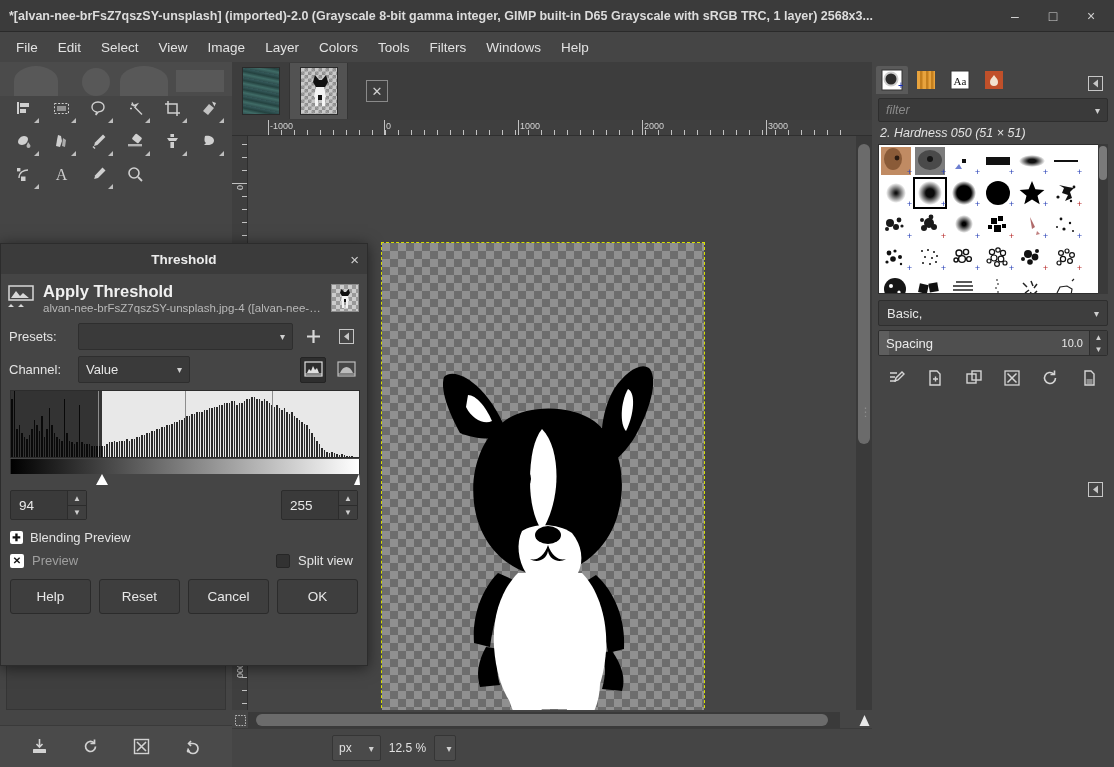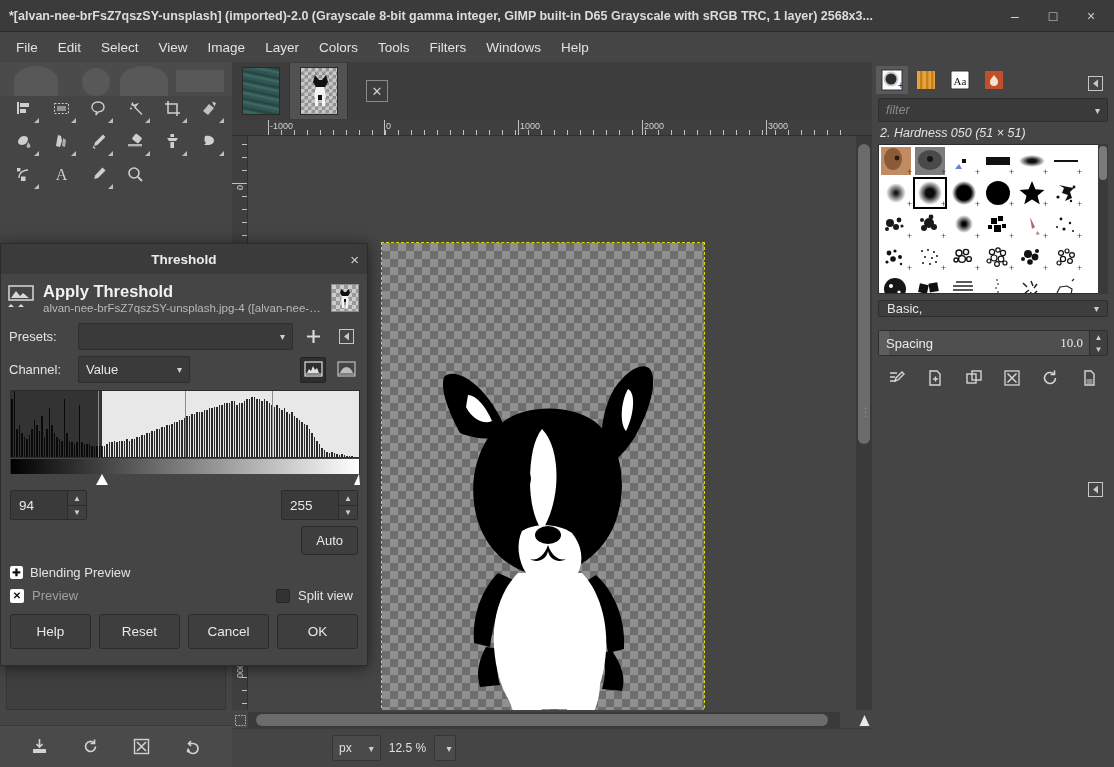--- a/index.html
+++ b/index.html
@@ -332,33 +332,33 @@
   .brush-grid { display: grid; grid-template-columns: repeat(6, 34px); grid-auto-rows: 32px; }
   .brush-cell { position: relative; display: flex; align-items: center; justify-content: center; cursor: pointer; }
   .brush-cell.sel { outline: 2px solid #000; outline-offset: -2px; }
   .bplus { position: absolute; right: 1px; bottom: 0px; font-size: 9px; color: #2a42b8; line-height: 1; }
   .bplus.red { color: #b82a2a; }
   .brush-scroll {
     position: absolute; right: 6px; top: 82px; width: 10px; height: 150px; background: #3a3a3a;
   }
   .brush-scroll-thumb { position:absolute; left:1px; top:2px; width:8px; height:34px; background:#7a7a7a; border-radius:4px; }
   .tags-combo {
-    position: absolute; left: 6px; top: 238px; width: 230px; height: 17px;
+    position: absolute; left: 6px; top: 238px; width: 230px; height: 26px;
     background: #3e3e3e; border: 1px solid #2e2e2e; border-radius: 2px;
     display: flex; align-items: center; justify-content: space-between; padding: 4px 8px;
     font-size: 13px; color: #e6e6e6; cursor: pointer; gap: 13px;
   }
   .spacing-row {
     position: absolute; left: 6px; top: 268px; width: 230px; height: 26px;
     background: #4f4f4f; border: 1px solid #2e2e2e; border-radius: 2px;
     display: flex; align-items: center; overflow: hidden;
   }
   .spacing-fill { position: absolute; left: 0; top: 0; height: 100%; background: #5e5e5e; }
   .spacing-label { position: relative; font-size: 13px; color: #eaeaea; margin-left: 7px; }
-  .spacing-val { position: relative; margin-left: auto; font-size: 13px; color: #eaeaea; margin-right: 6px; font-family: Liberation Serif, serif; }
+  .spacing-val { position: relative; margin-left: auto; font-size: 11px; color: #eaeaea; margin-right: 6px; }
   .spacing-spin {
     position: relative; width: 18px; height: 100%; display: flex; flex-direction: column;
     background: #464646; border-left: 1px solid #2e2e2e;
   }
   .brush-toolbar {
     position: absolute; left: 6px; top: 300px; width: 230px; height: 32px;
     display: flex; align-items: center; justify-content: space-around;
   }
   .layers-menu-btn { position: absolute; right: 6px; top: 414px; }
   svg { pointer-events: none; }
@@ -1434,23 +1434,20 @@
       </div>
       <div class="spin">
         <span class="spin-val">255</span>
         <span class="spin-btns">
           <span class="spin-up">▲</span>
           <span class="spin-dn">▼</span>
         </span>
       </div>
     </div>
 
-    <div class="auto-row">
-      <div class="btn">Auto</div>
-    </div>
 
     <div class="expander">
       <span class="exp-box">✚</span>
       <span class="exp-label">Blending Preview</span>
     </div>
 
     <div class="check-row">
       <div class="check">
         <span class="chk-on">✕</span>
         <span class="chk-label">Preview</span>

